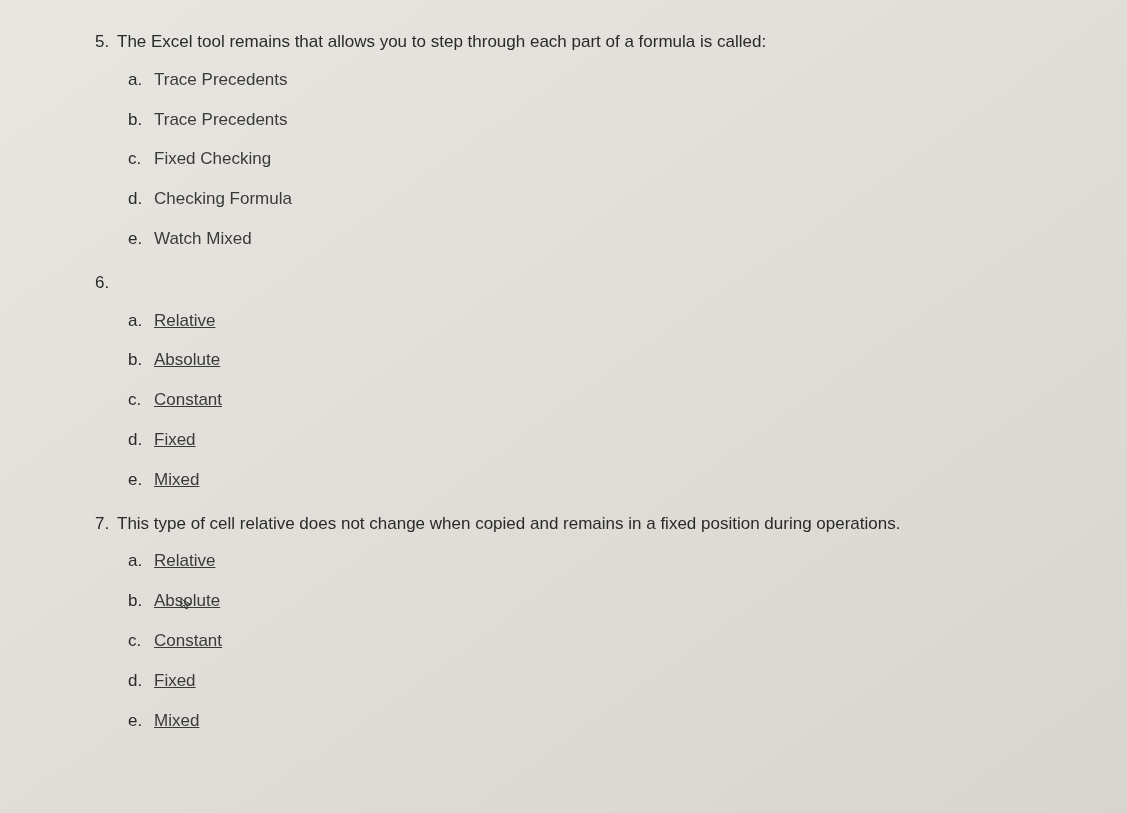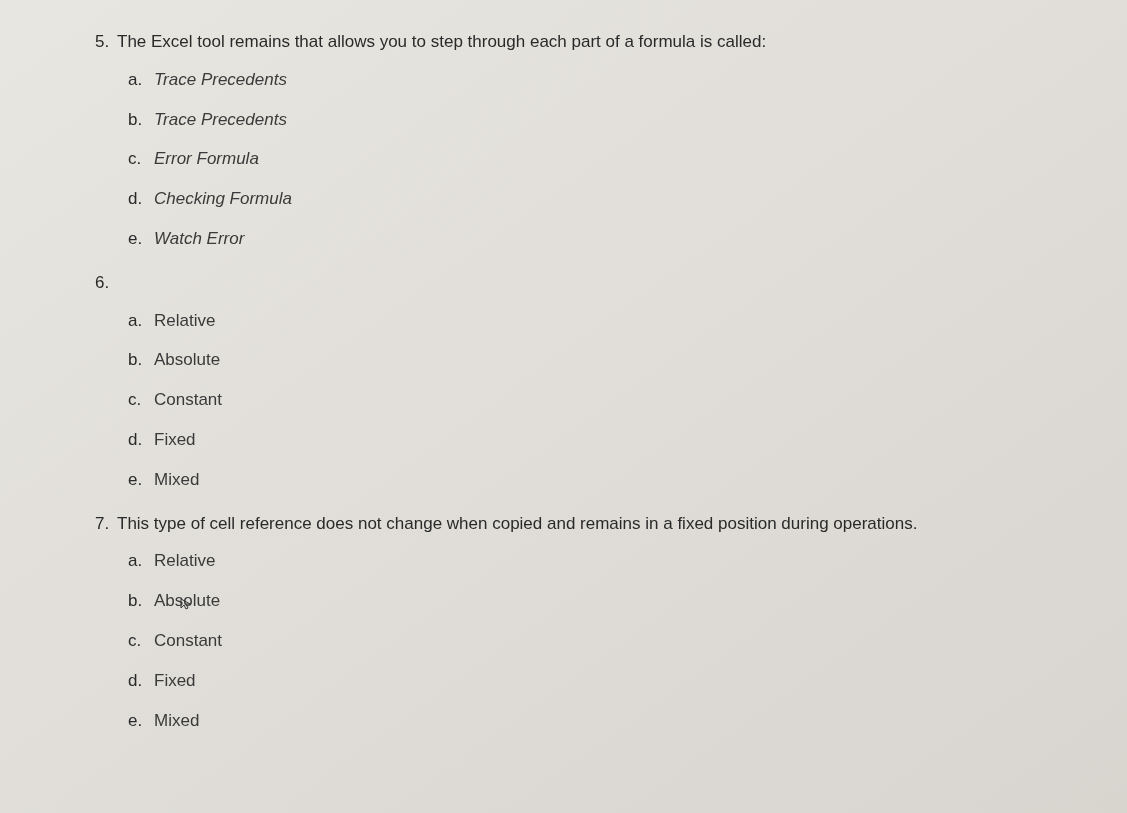--- a/index.html
+++ b/index.html
@@ -34,25 +34,25 @@
     }
     .option {
       display: flex;
       margin-bottom: 16px;
     }
     .option-letter {
       min-width: 26px;
       color: #2a2a2a;
     }
     .option-text {
-      font-style: italic;
       color: #3a3a3a;
     }
     .option-text.no-italic {
       font-style: normal;
+      text-decoration: underline;
     }
     .cursor {
       position: absolute;
       left: 180px;
       top: 598px;
       width: 12px;
       height: 12px;
       pointer-events: none;
     }
   </style>
@@ -69,29 +69,29 @@
       <div class="option">
         <span class="option-letter">a.</span>
         <span class="option-text">Trace Precedents</span>
       </div>
       <div class="option">
         <span class="option-letter">b.</span>
         <span class="option-text">Trace Precedents</span>
       </div>
       <div class="option">
         <span class="option-letter">c.</span>
-        <span class="option-text">Error Formula</span>
+        <span class="option-text">Fixed Checking</span>
       </div>
       <div class="option">
         <span class="option-letter">d.</span>
         <span class="option-text">Checking Formula</span>
       </div>
       <div class="option">
         <span class="option-letter">e.</span>
-        <span class="option-text">Watch Error</span>
+        <span class="option-text">Watch Mixed</span>
       </div>
     </div>
   </div>
 
   <div class="question">
     <div class="question-text">
       <span class="q-number">6.</span>
     </div>
     <div class="options">
       <div class="option">
@@ -113,21 +113,21 @@
       <div class="option">
         <span class="option-letter">e.</span>
         <span class="option-text no-italic">Mixed</span>
       </div>
     </div>
   </div>
 
   <div class="question">
     <div class="question-text">
       <span class="q-number">7.</span>
-      <span>This type of cell reference does not change when copied and remains in a fixed position during operations.</span>
+      <span>This type of cell relative does not change when copied and remains in a fixed position during operations.</span>
     </div>
     <div class="options">
       <div class="option">
         <span class="option-letter">a.</span>
         <span class="option-text no-italic">Relative</span>
       </div>
       <div class="option">
         <span class="option-letter">b.</span>
         <span class="option-text no-italic">Absolute</span>
       </div>

